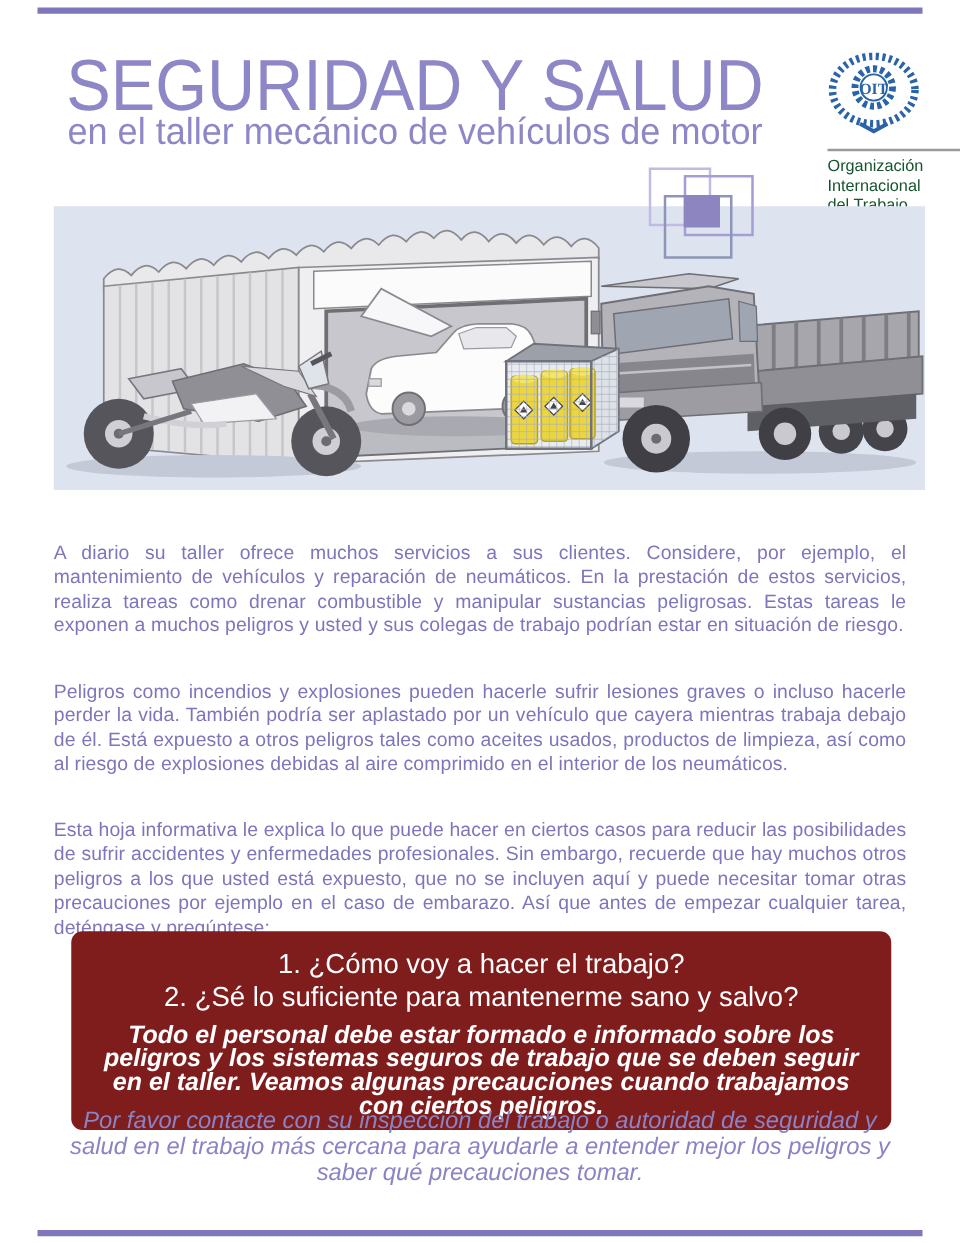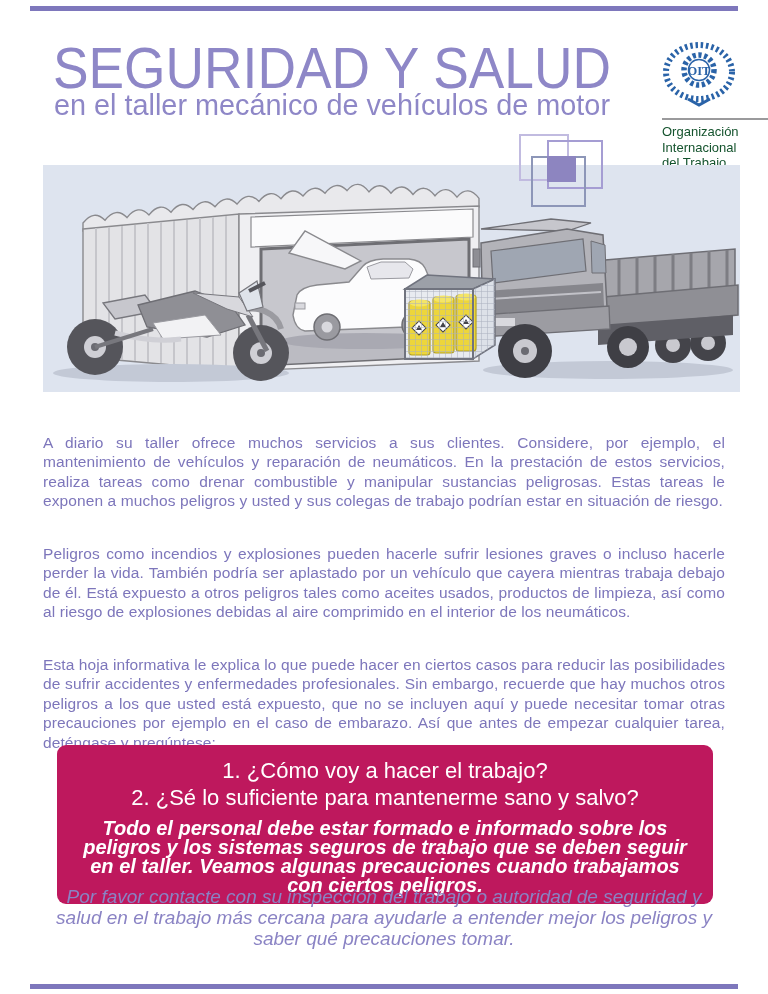--- a/index.html
+++ b/index.html
@@ -28,21 +28,21 @@
 
   .para{
     position:absolute;left:43px;width:682px;
     font-size:15.5px;line-height:19.4px;color:#7d76bb;
     text-align:justify;letter-spacing:0.1px;
   }
   .p1{top:401px;margin-top:32px;} .p2{top:544px;} .p3{top:655px;}
 
   .hl-box{
     position:absolute;left:57px;top:745px;width:656px;height:159px;
-    background:#be185d;border-radius:9px;box-sizing:border-box;
+    background:#7f1d1d;border-radius:9px;box-sizing:border-box;
     padding:12px 24px 0 24px;text-align:center;color:#ffffff;
   }
   .hl-q{font-size:22px;line-height:27px;font-weight:400;}
   .hl-note{margin-top:8px;font-size:20px;line-height:19px;font-style:italic;font-weight:700;}
 
   .contact{
     position:absolute;left:43px;top:886px;width:682px;text-align:center;
     font-size:19px;line-height:21px;font-style:italic;color:#8a83c4;
   }
   .credits{

